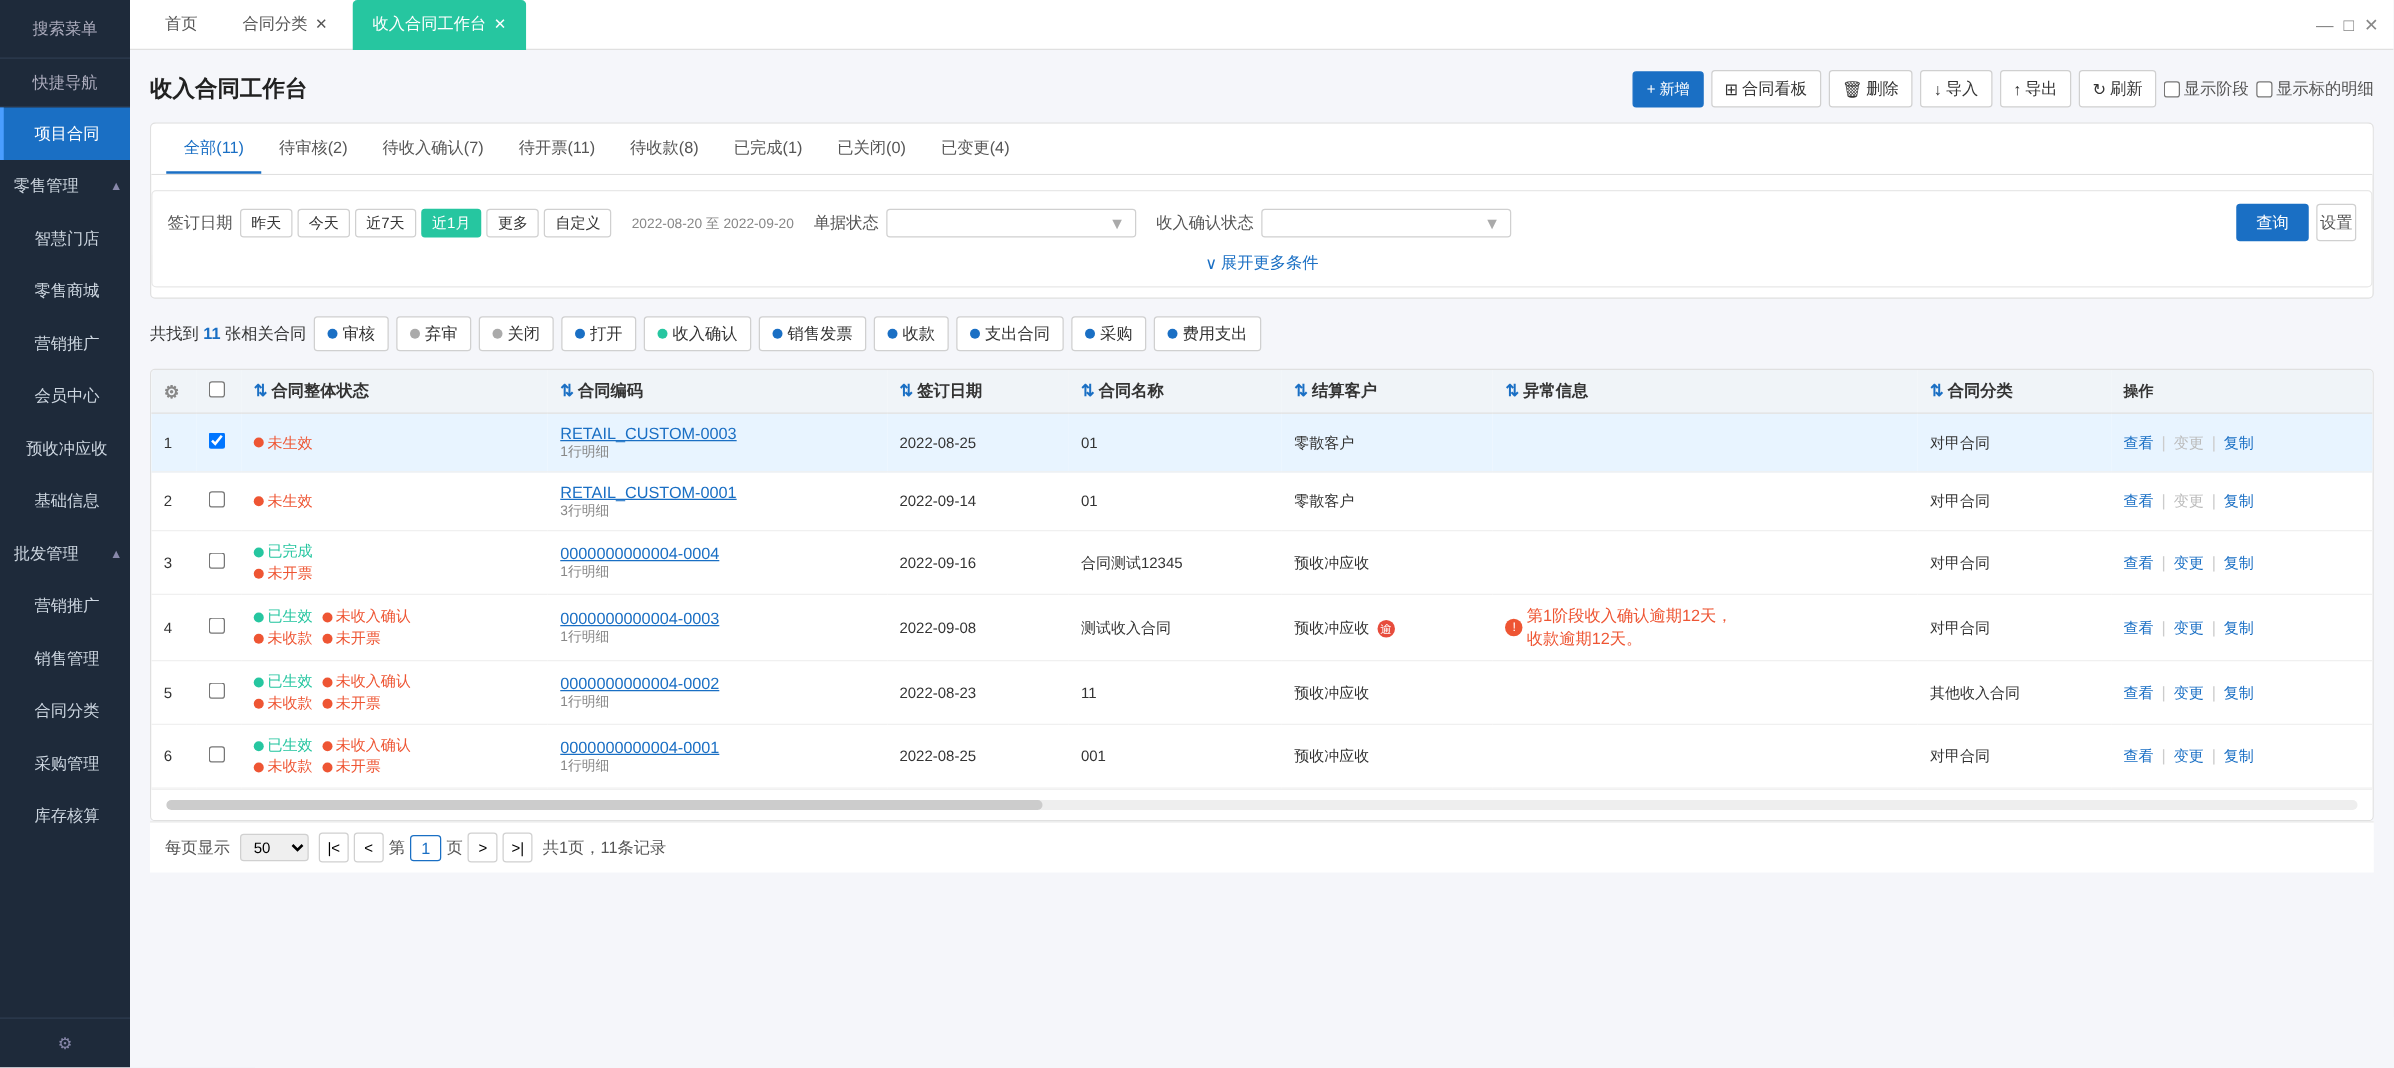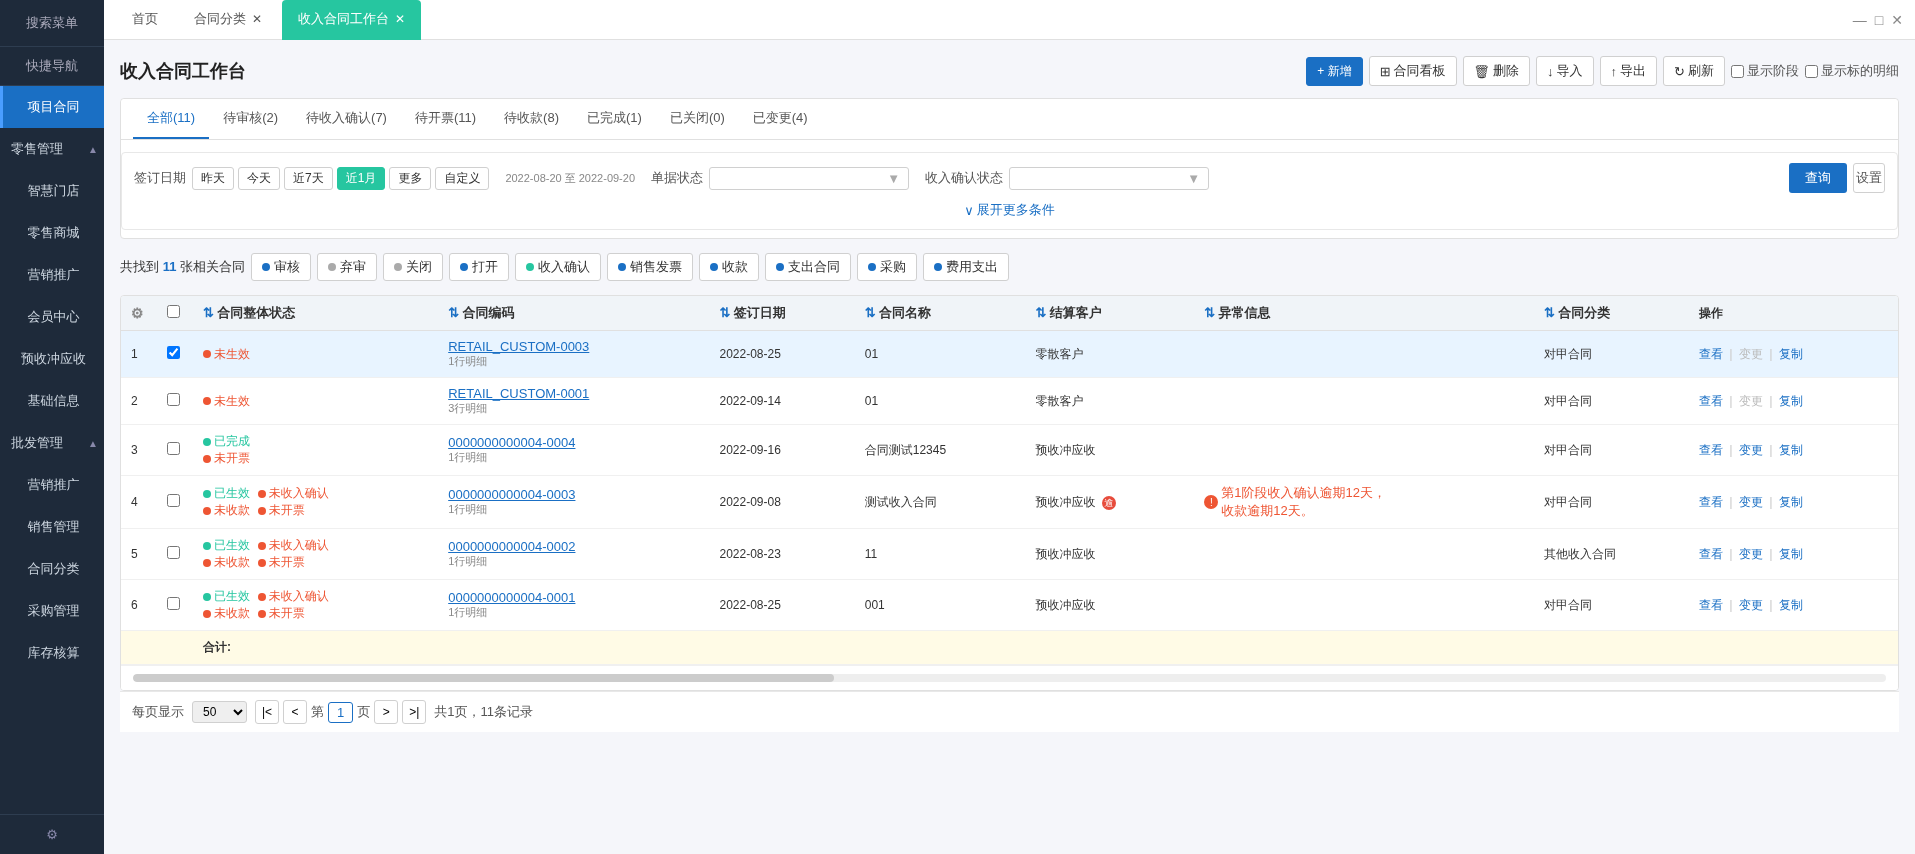--- a/index.html
+++ b/index.html
@@ -558,24 +558,20 @@
             <td>对甲合同</td>
             <td>
               <span class="op-btn">查看</span>
               <span class="op-sep">|</span>
               <span class="op-btn">变更</span>
               <span class="op-sep">|</span>
               <span class="op-btn">复制</span>
             </td>
           </tr>
 
-          <tr class="sum-row">
-            <td colspan="2"></td>
-            <td colspan="8">合计:</td>
-          </tr>
         </tbody>
       </table>
 
       <div style="padding:4px 12px; background:#fff; border-top:1px solid #f0f0f0;">
         <div class="scrollbar-h">
           <div class="scrollbar-thumb"></div>
         </div>
       </div>
     </div>
 

